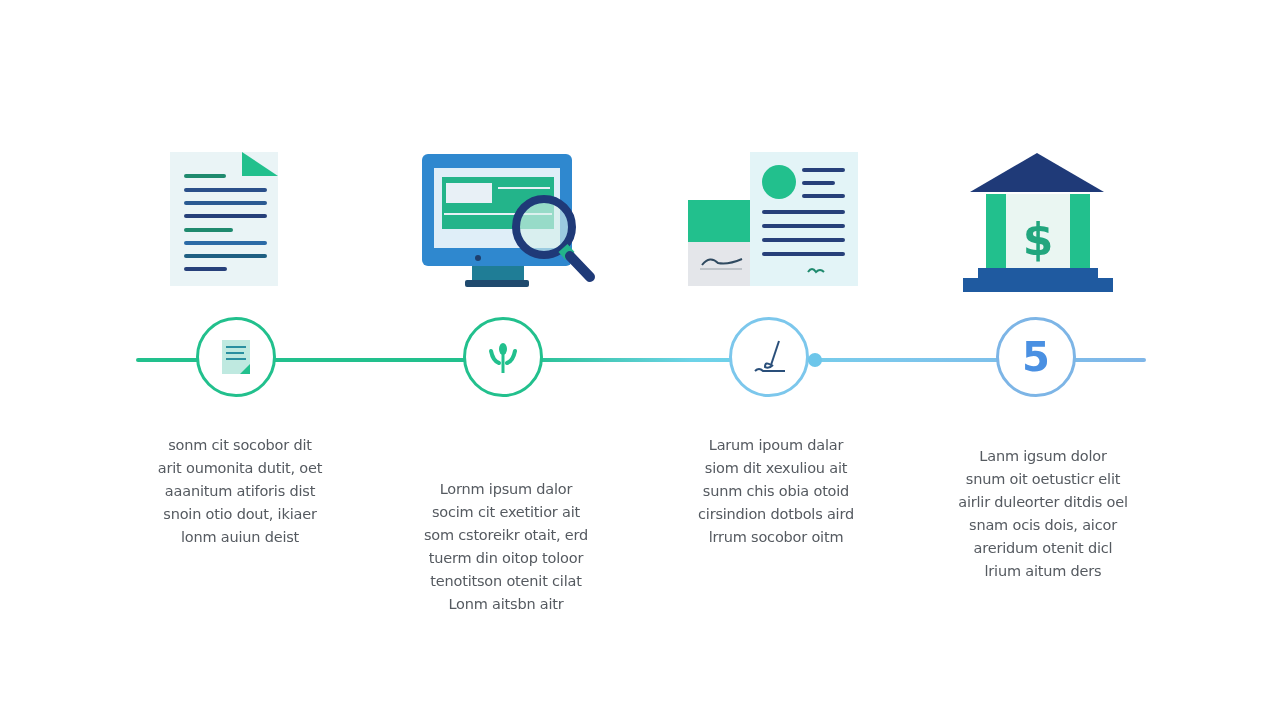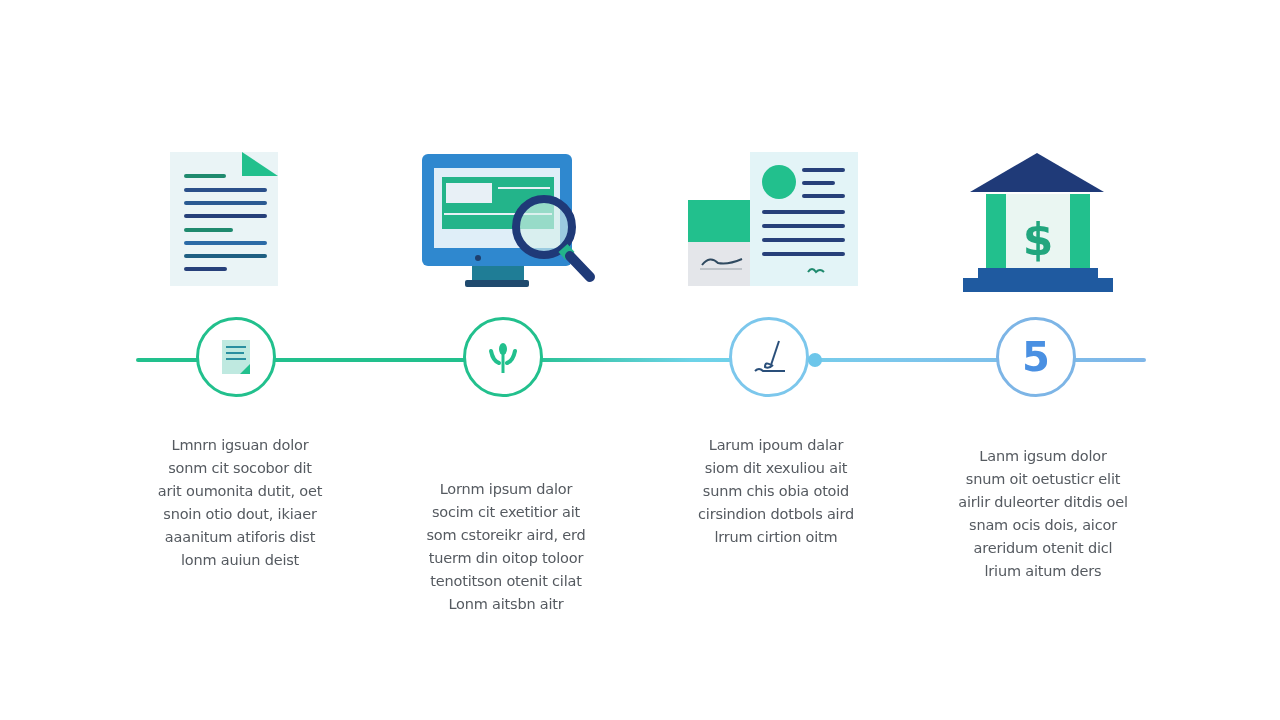--- a/index.html
+++ b/index.html
@@ -115,41 +115,40 @@
     <path d="M6 34 q4 -4 8 0 q10 0 22 0" stroke="#2a4f7a" stroke-width="2" fill="none"></path>
   </svg>
 </div>
 <div class="abs" style="left:808px;top:353px;width:14px;height:14px;border-radius:50%;background:#6dc6ea;"></div>
 
 <div class="node" style="left:996px;border-color:#7db5e6;">
   <span class="node-num">5</span>
 </div>
 
 <div class="desc" style="left:140px;">
-  <div>Lmnrn igsuan dolor</div>
   <div>sonm cit socobor dit</div>
   <div>arit oumonita dutit, oet</div>
+  <div>aaanitum atiforis dist</div>
   <div>snoin otio dout, ikiaer</div>
-  <div>aaanitum atiforis dist</div>
   <div>lonm auiun deist</div>
 </div>
 <div class="desc" style="left:406px;margin-top:44px;">
   <div>Lornm ipsum dalor</div>
   <div>socim cit exetitior ait</div>
-  <div>som cstoreikr aird, erd</div>
+  <div>som cstoreikr otait, erd</div>
   <div>tuerm din oitop toloor</div>
   <div>tenotitson otenit cilat</div>
   <div>Lonm aitsbn aitr</div>
 </div>
 <div class="desc" style="left:676px;">
   <div>Larum ipoum dalar</div>
   <div>siom dit xexuliou ait</div>
   <div>sunm chis obia otoid</div>
   <div>cirsindion dotbols aird</div>
-  <div>lrrum cirtion oitm</div>
+  <div>lrrum socobor oitm</div>
 </div>
 <div class="desc" style="left:943px;margin-top:11px;">
   <div>Lanm igsum dolor</div>
   <div>snum oit oetusticr elit</div>
   <div>airlir duleorter ditdis oel</div>
   <div>snam ocis dois, aicor</div>
   <div>areridum otenit dicl</div>
   <div>lrium aitum ders</div>
 </div>
 

